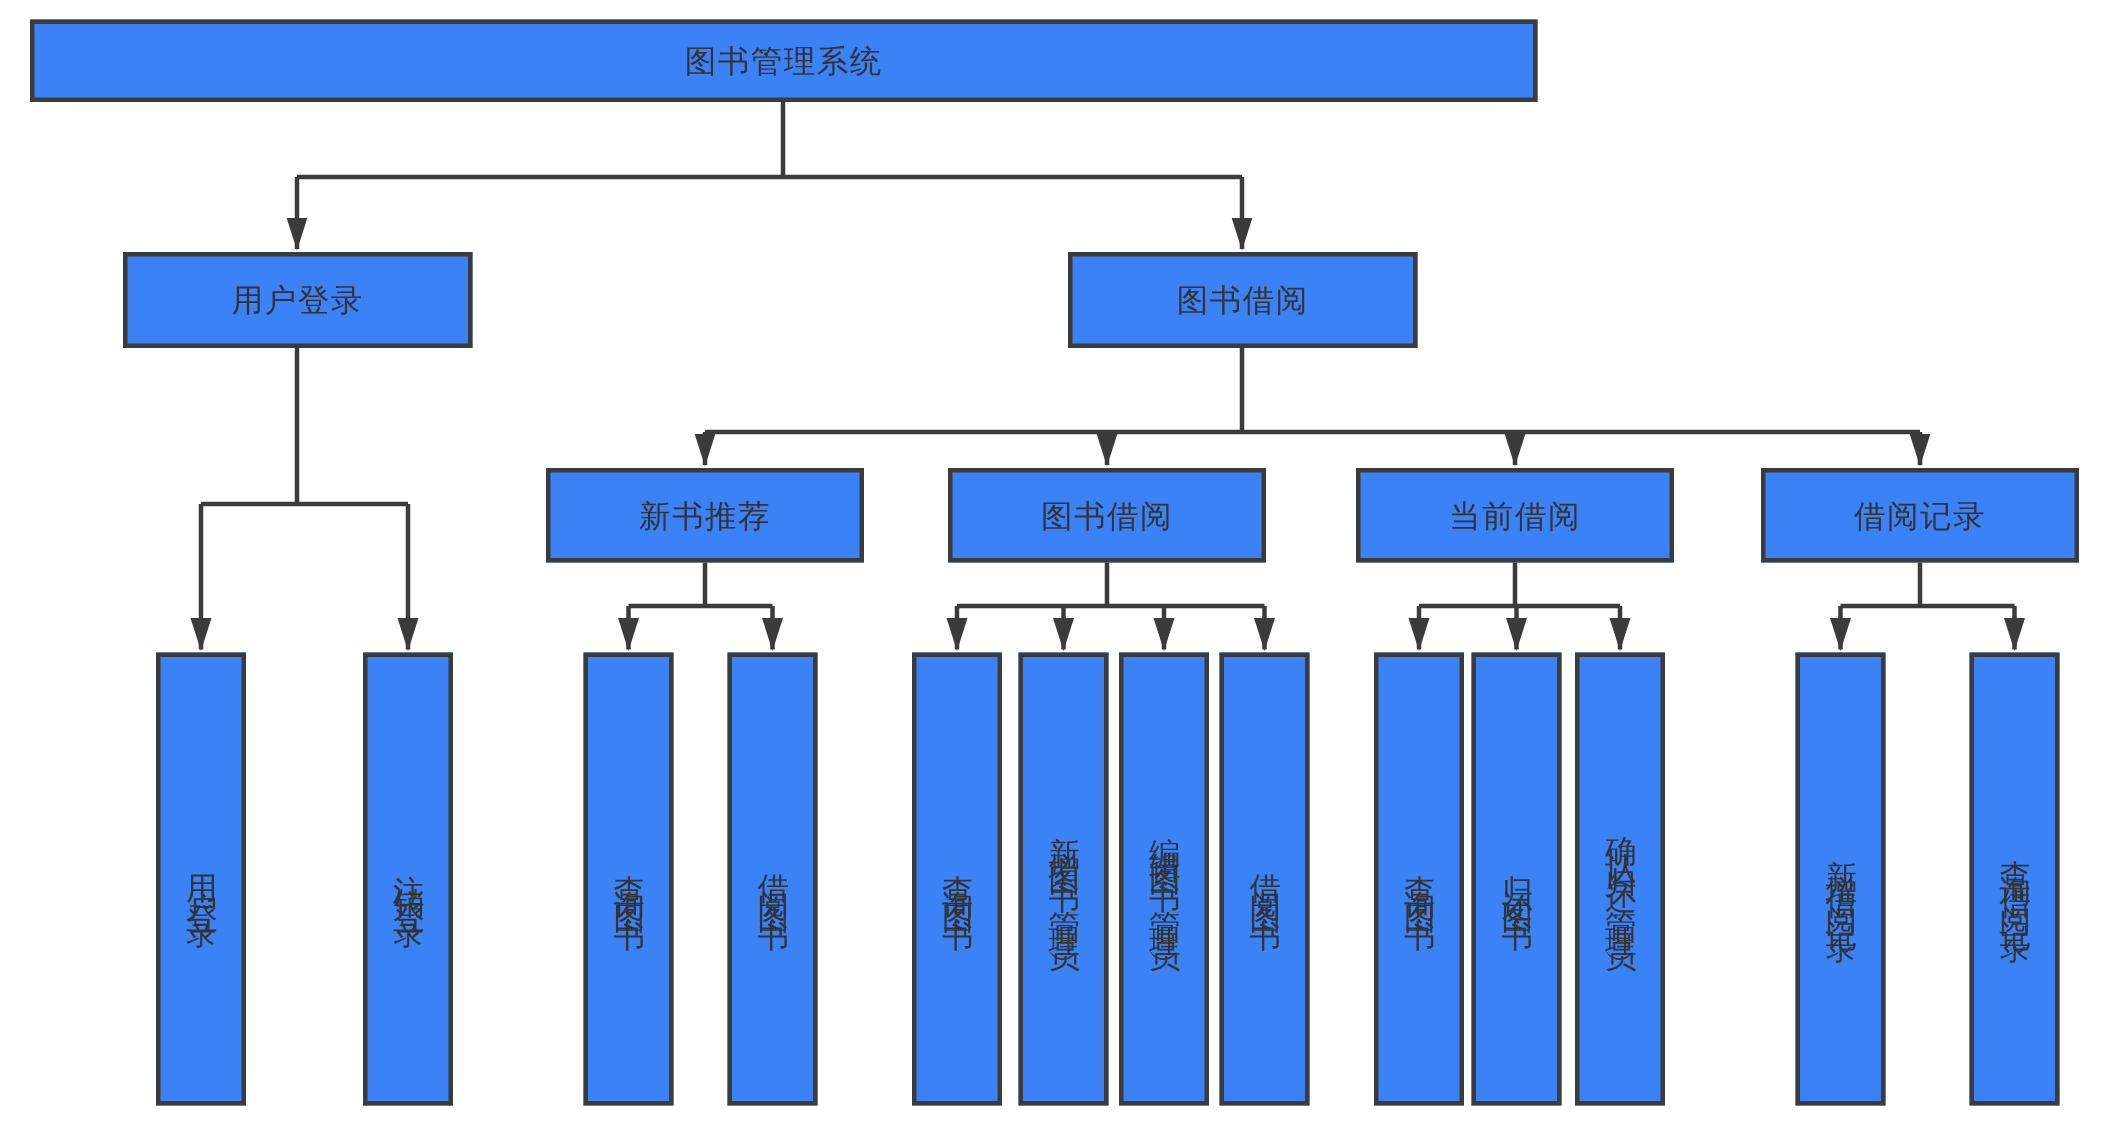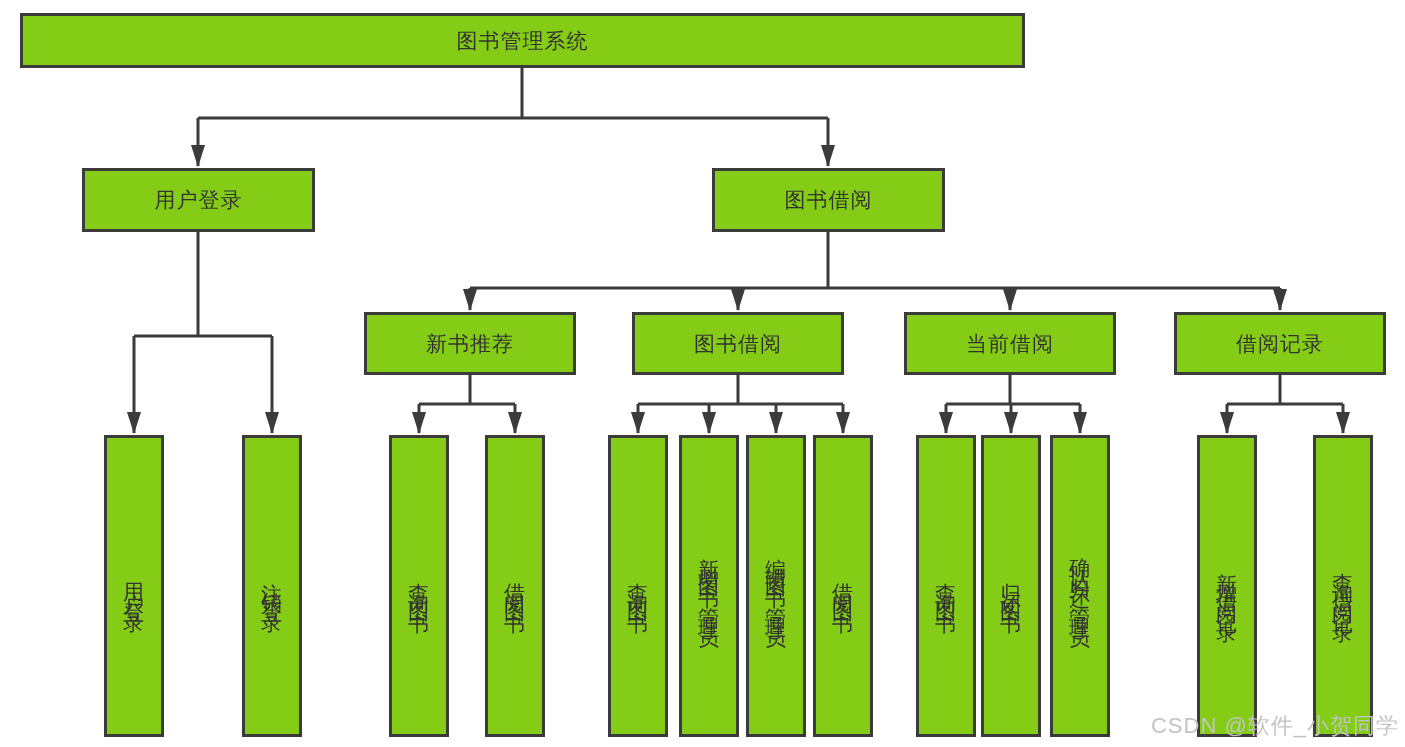--- a/index.html
+++ b/index.html
@@ -14,21 +14,21 @@
     overflow: hidden;
   }
   .connectors {
     position: absolute;
     left: 0; top: 0;
     width: 1405px; height: 747px;
     z-index: 1;
   }
   .box {
     position: absolute;
-    background: #84cc16;
+    background: #3b82f6;
     border: 3px solid #3b3b3b;
     display: flex;
     align-items: center;
     justify-content: center;
     z-index: 2;
   }
   .hbox {
     font-size: 21px;
     letter-spacing: 1px;
     white-space: nowrap;
@@ -118,15 +118,14 @@
   <div class="box vbox" style="left:746px; top:435px; width:60px; height:302px;">编辑图书（管理员）</div>
   <div class="box vbox" style="left:813px; top:435px; width:60px; height:302px;">借阅图书</div>
 
   <div class="box vbox" style="left:916px; top:435px; width:60px; height:302px;">查询图书</div>
   <div class="box vbox" style="left:981px; top:435px; width:60px; height:302px;">归还图书</div>
   <div class="box vbox" style="left:1050px; top:435px; width:60px; height:302px;">确认归还（管理员）</div>
 
   <div class="box vbox" style="left:1197px; top:435px; width:60px; height:302px;">新增借阅记录</div>
   <div class="box vbox" style="left:1313px; top:435px; width:60px; height:302px;">查询借阅记录</div>
 
-  <div class="watermark">CSDN @软件_小贺同学</div>
 
 </div>
 
 </body></html>

